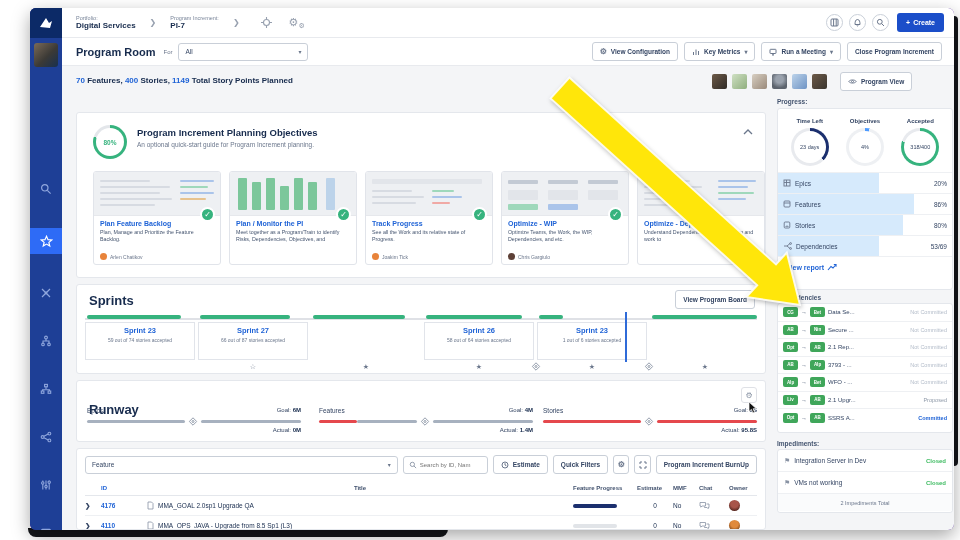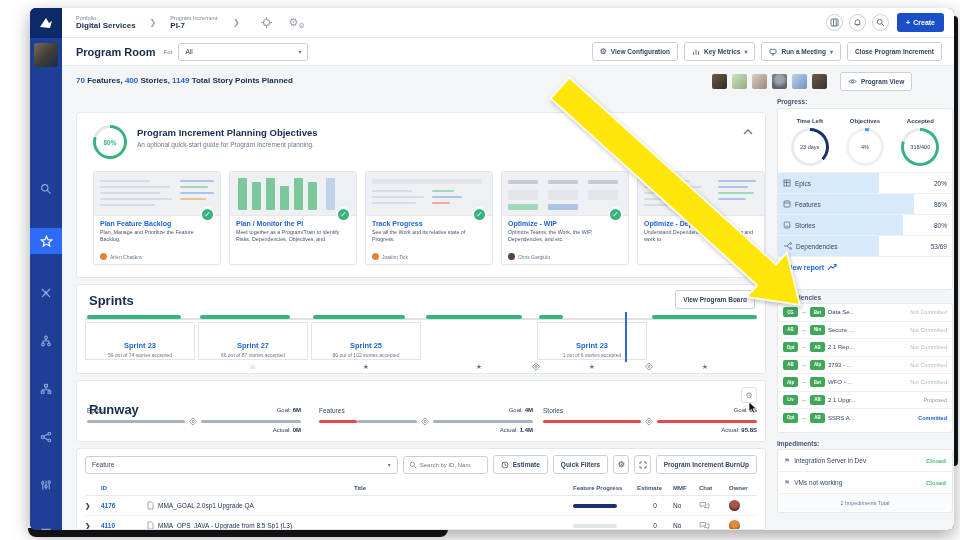--- a/index.html
+++ b/index.html
@@ -44,21 +44,21 @@
   .cl-thumb{height:44px;background:#eef0f3;border-bottom:1px solid #e6e8ec;position:relative;overflow:hidden}
   .cl-check{position:absolute;right:5px;top:35px;width:15px;height:15px;background:#36b37e;border:2px solid #fff;border-radius:50%;color:#fff;font-size:8px;display:flex;align-items:center;justify-content:center;z-index:2}
   .cl-title{font-size:7px;font-weight:bold;color:#1f63d6;padding:4px 6px 1px;line-height:1.15}
   .cl-desc{font-size:5.3px;color:#44546f;padding:0 6px;line-height:1.3}
   .cl-author{position:absolute;left:6px;bottom:4px;display:flex;align-items:center;gap:3px;font-size:5px;color:#6b778c}
   .cl-author .a{width:7px;height:7px;border-radius:50%}
   .stripe{position:absolute;height:2px;background:#d7dbe2;border-radius:1px}
   .vbar{position:absolute;width:9px;background:#7cc79b;border-radius:1px}
   .sp-track{position:absolute;left:8px;right:8px;top:33px;height:2px;background:#dfe1e6}
   .sp-bar{position:absolute;top:30px;height:4px;background:#36b37e;border-radius:2px}
-  .sp-card{position:absolute;top:37px;height:38px;background:#fff;border:1px solid #e1e4ea;text-align:center;padding-top:18px}
+  .sp-card{position:absolute;top:37px;height:38px;background:#fff;border:1px solid #e1e4ea;text-align:center;padding-top:3px}
   .sp-name{font-size:7.5px;font-weight:bold;color:#1f63d6}
   .sp-sub{font-size:5px;color:#6b778c;margin-top:2px}
   .sp-star{position:absolute;top:78px;font-size:7px;color:#6b778c;transform:translateX(-50%)}
   .milestone{position:absolute;top:77px;transform:translateX(-50%)}
   .today-line{position:absolute;width:2px;background:#2f6bd8}
   
   .rw-track{position:absolute;top:26px;width:214px}
   .rw-lbl{font-size:6.5px;color:#344563}
   .rw-goal{font-size:6px;color:#344563;text-align:right}
   .rw-goal b{color:#172b4d}
@@ -393,23 +393,23 @@
         <div class="sp-bar" style="left:575px;width:105px"></div>
 
         <div class="sp-card" style="left:8px;width:110px">
             <div class="sp-name">Sprint 23</div>
             <div class="sp-sub">59 out of 74 stories accepted</div>
           </div>
         <div class="sp-card" style="left:121px;width:110px">
             <div class="sp-name">Sprint 27</div>
             <div class="sp-sub">66 out of 87 stories accepted</div>
           </div>
-        <div class="sp-card" style="left:234px;width:110px">
-            <div class="sp-name">Sprint 25</div>
-            <div class="sp-sub">80 out of 102 stories accepted</div>
+        <div class="sp-card" style="left:347px;width:110px">
+            <div class="sp-name">Sprint 26</div>
+            <div class="sp-sub">58 out of 64 stories accepted</div>
           </div>
         <div class="sp-card" style="left:460px;width:110px">
             <div class="sp-name">Sprint 23</div>
             <div class="sp-sub">1 out of 6 stories accepted</div>
           </div>
         <div class="today-line" style="left:548px;top:27px;height:50px"></div>
 
         <span class="sp-star" style="left:176px">☆</span>
         <span class="sp-star" style="left:289px">★</span>
         <span class="sp-star" style="left:402px">★</span>

